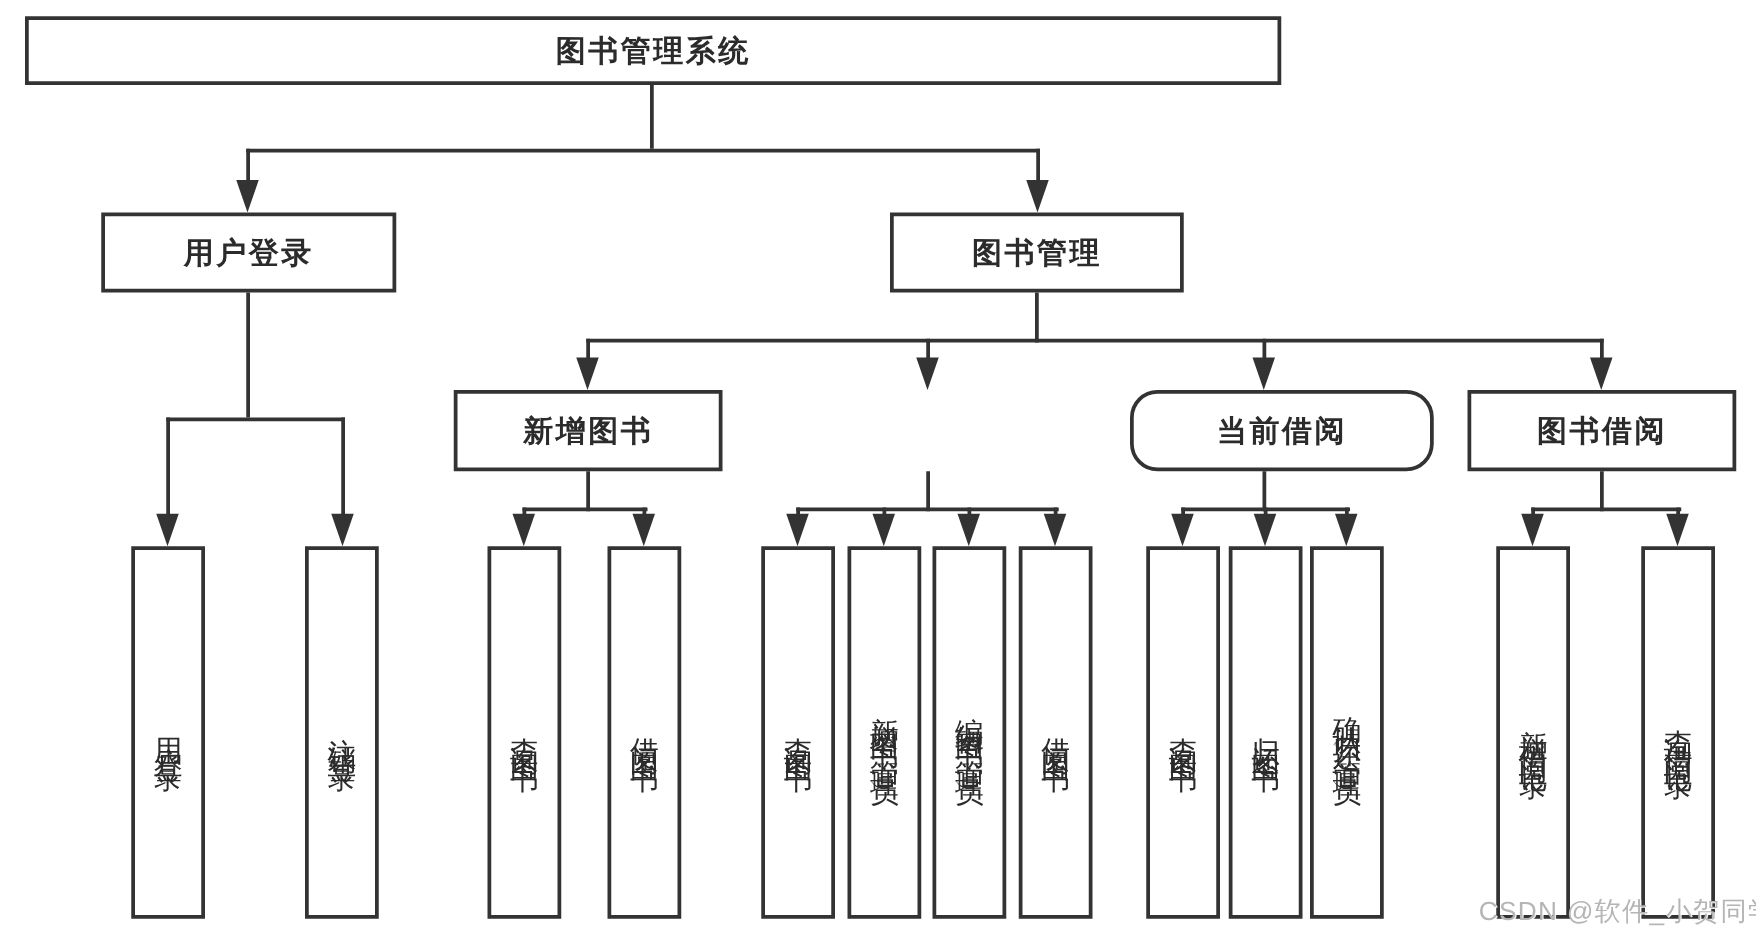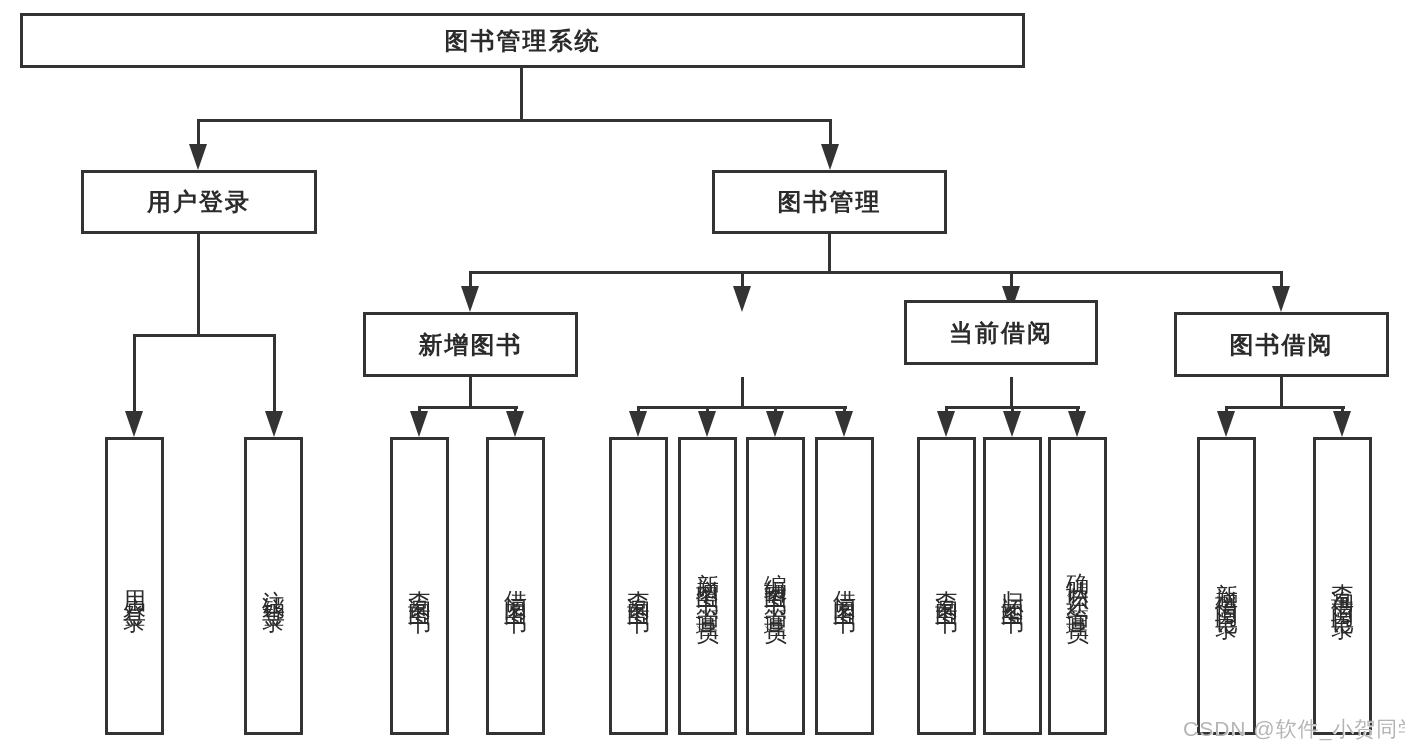--- a/index.html
+++ b/index.html
@@ -101,21 +101,21 @@
   <div class="vline" style="left:741px; top:271px; height:19px;"></div>
   <div class="arrow" style="left:733px; top:286px;"></div>
   <div class="vline" style="left:1010px; top:271px; height:19px;"></div>
   <div class="arrow" style="left:1002px; top:286px;"></div>
   <div class="vline" style="left:1280px; top:271px; height:19px;"></div>
   <div class="arrow" style="left:1272px; top:286px;"></div>
 
   <div class="box hbox" style="left:363px; top:312px; width:215px; height:65px;">
     <span>新增图书</span>
   </div>
-  <div class="box hbox" style="left:904px; top:300px; width:194px; height:65px;">
+  <div class="box hbox" style="left:904px; top:312px; width:243px; height:65px;border-radius:22px;">
     <span>当前借阅</span>
   </div>
   <div class="box hbox" style="left:1174px; top:312px; width:215px; height:65px;">
     <span>图书借阅</span>
   </div>
 
   <div class="vline" style="left:469px; top:377px; height:32px;"></div>
   <div class="hline" style="left:418px; top:406px; width:100px;"></div>
   <div class="vline" style="left:418px; top:406px; height:10px;"></div>
   <div class="arrow" style="left:410px; top:411px;"></div>

